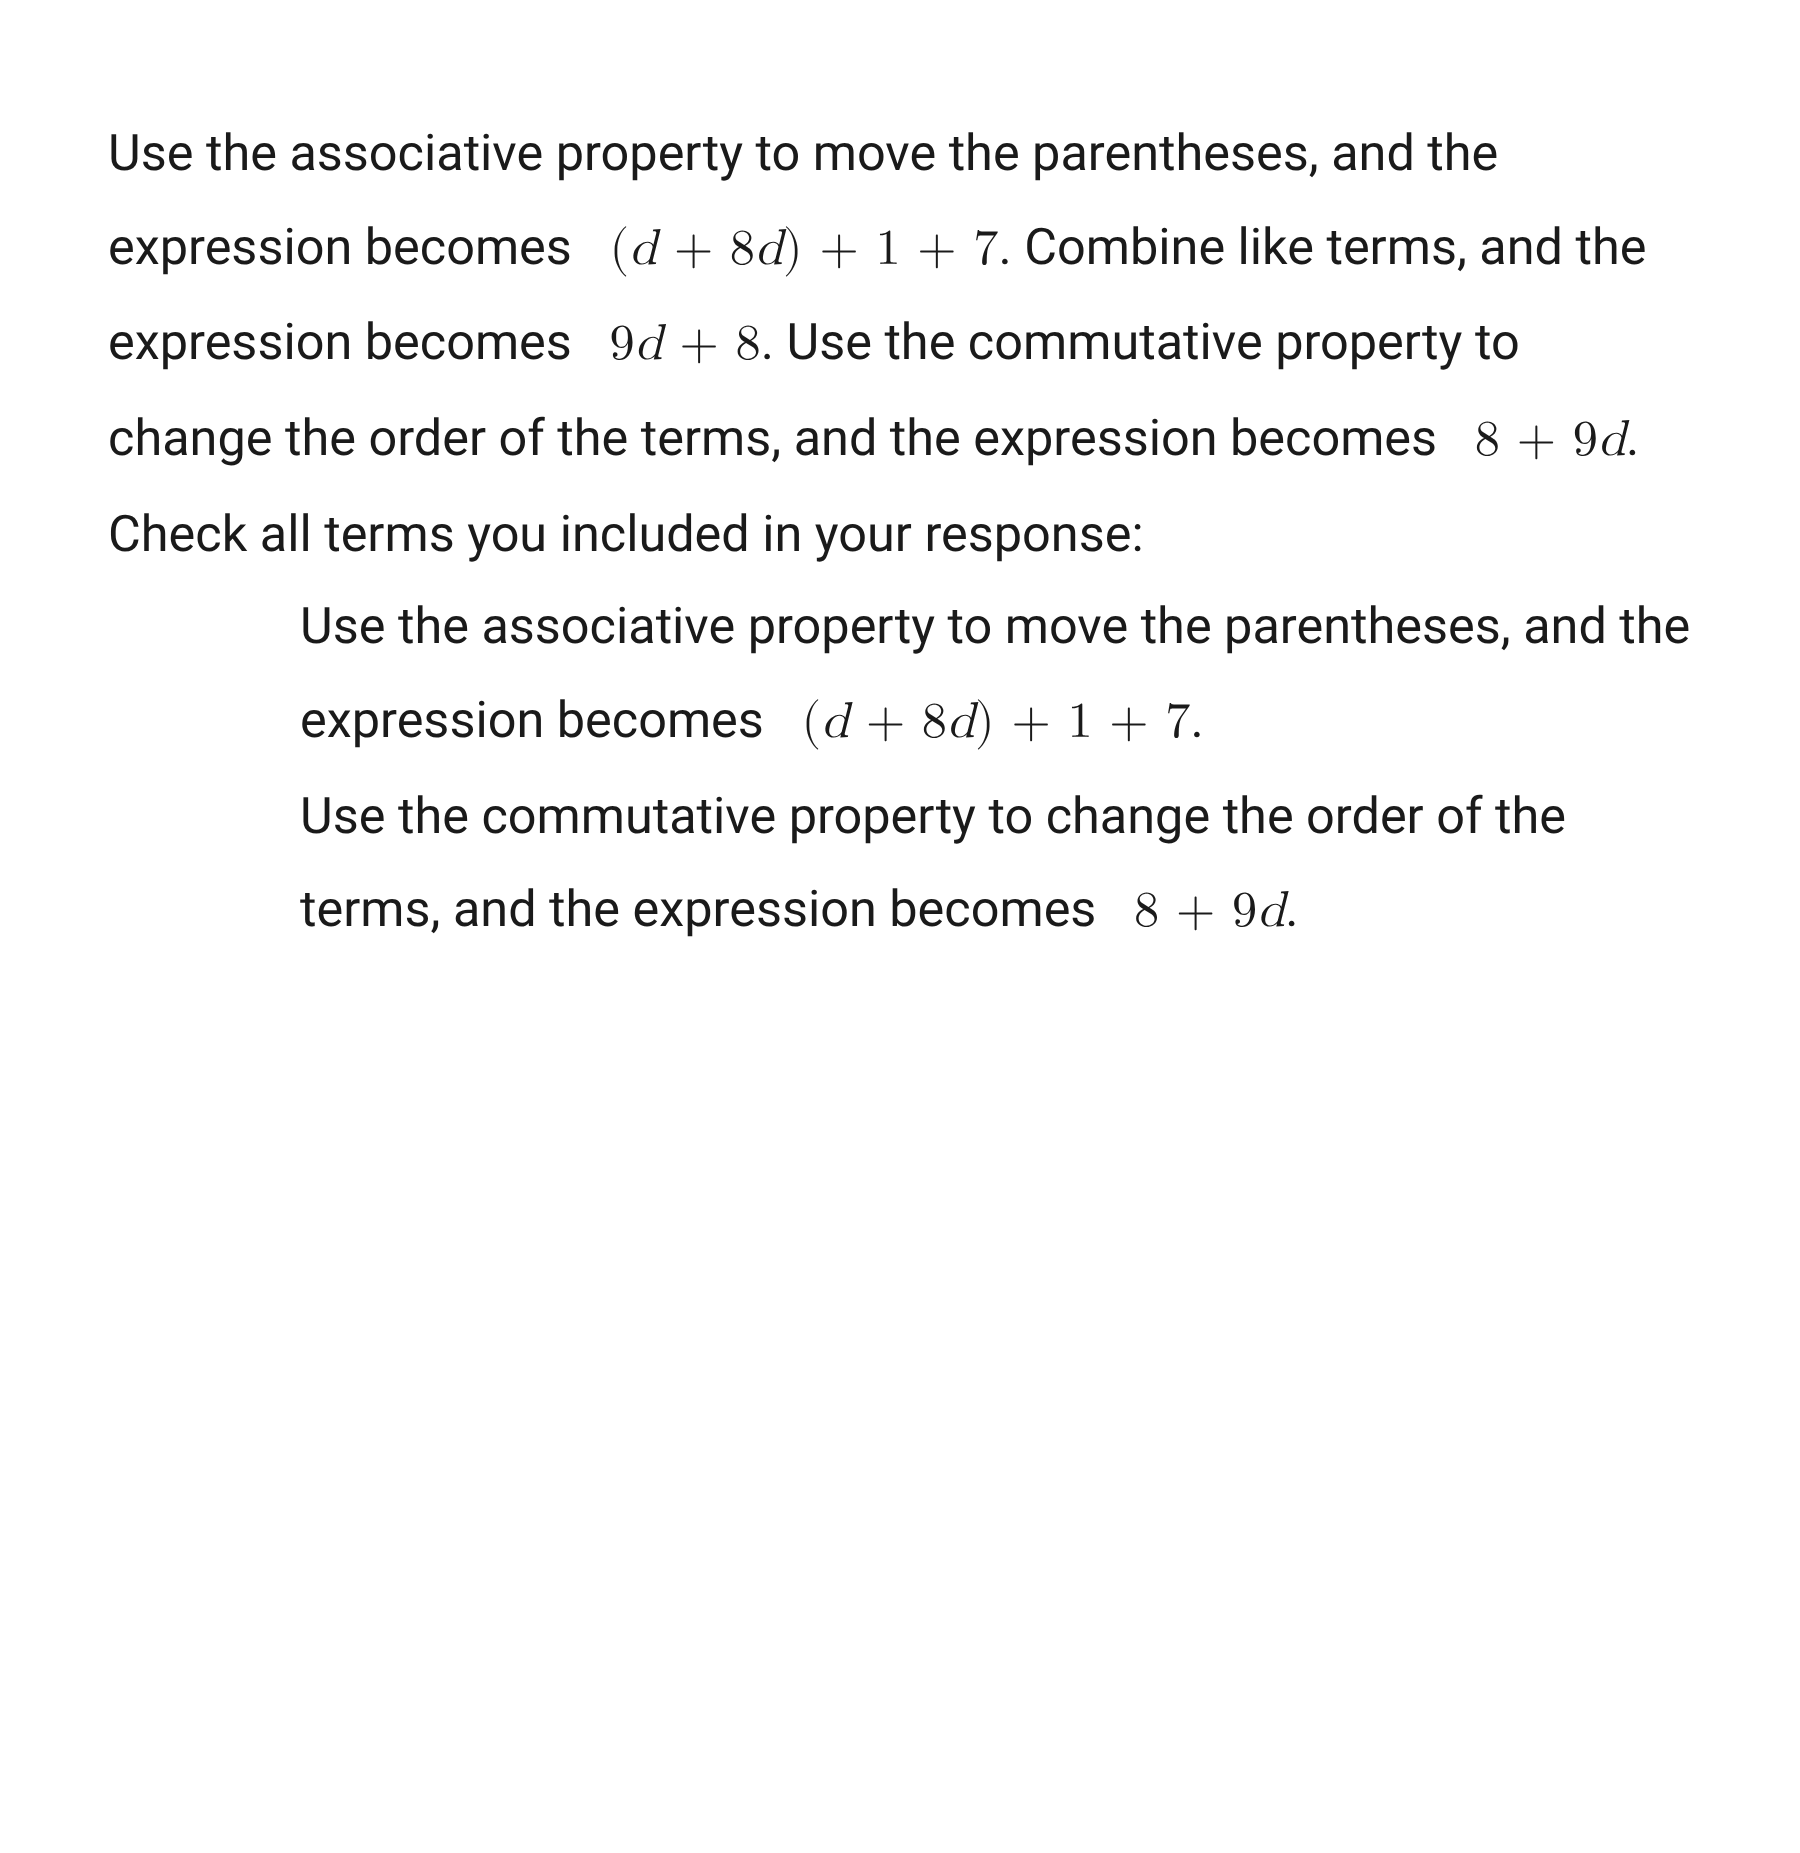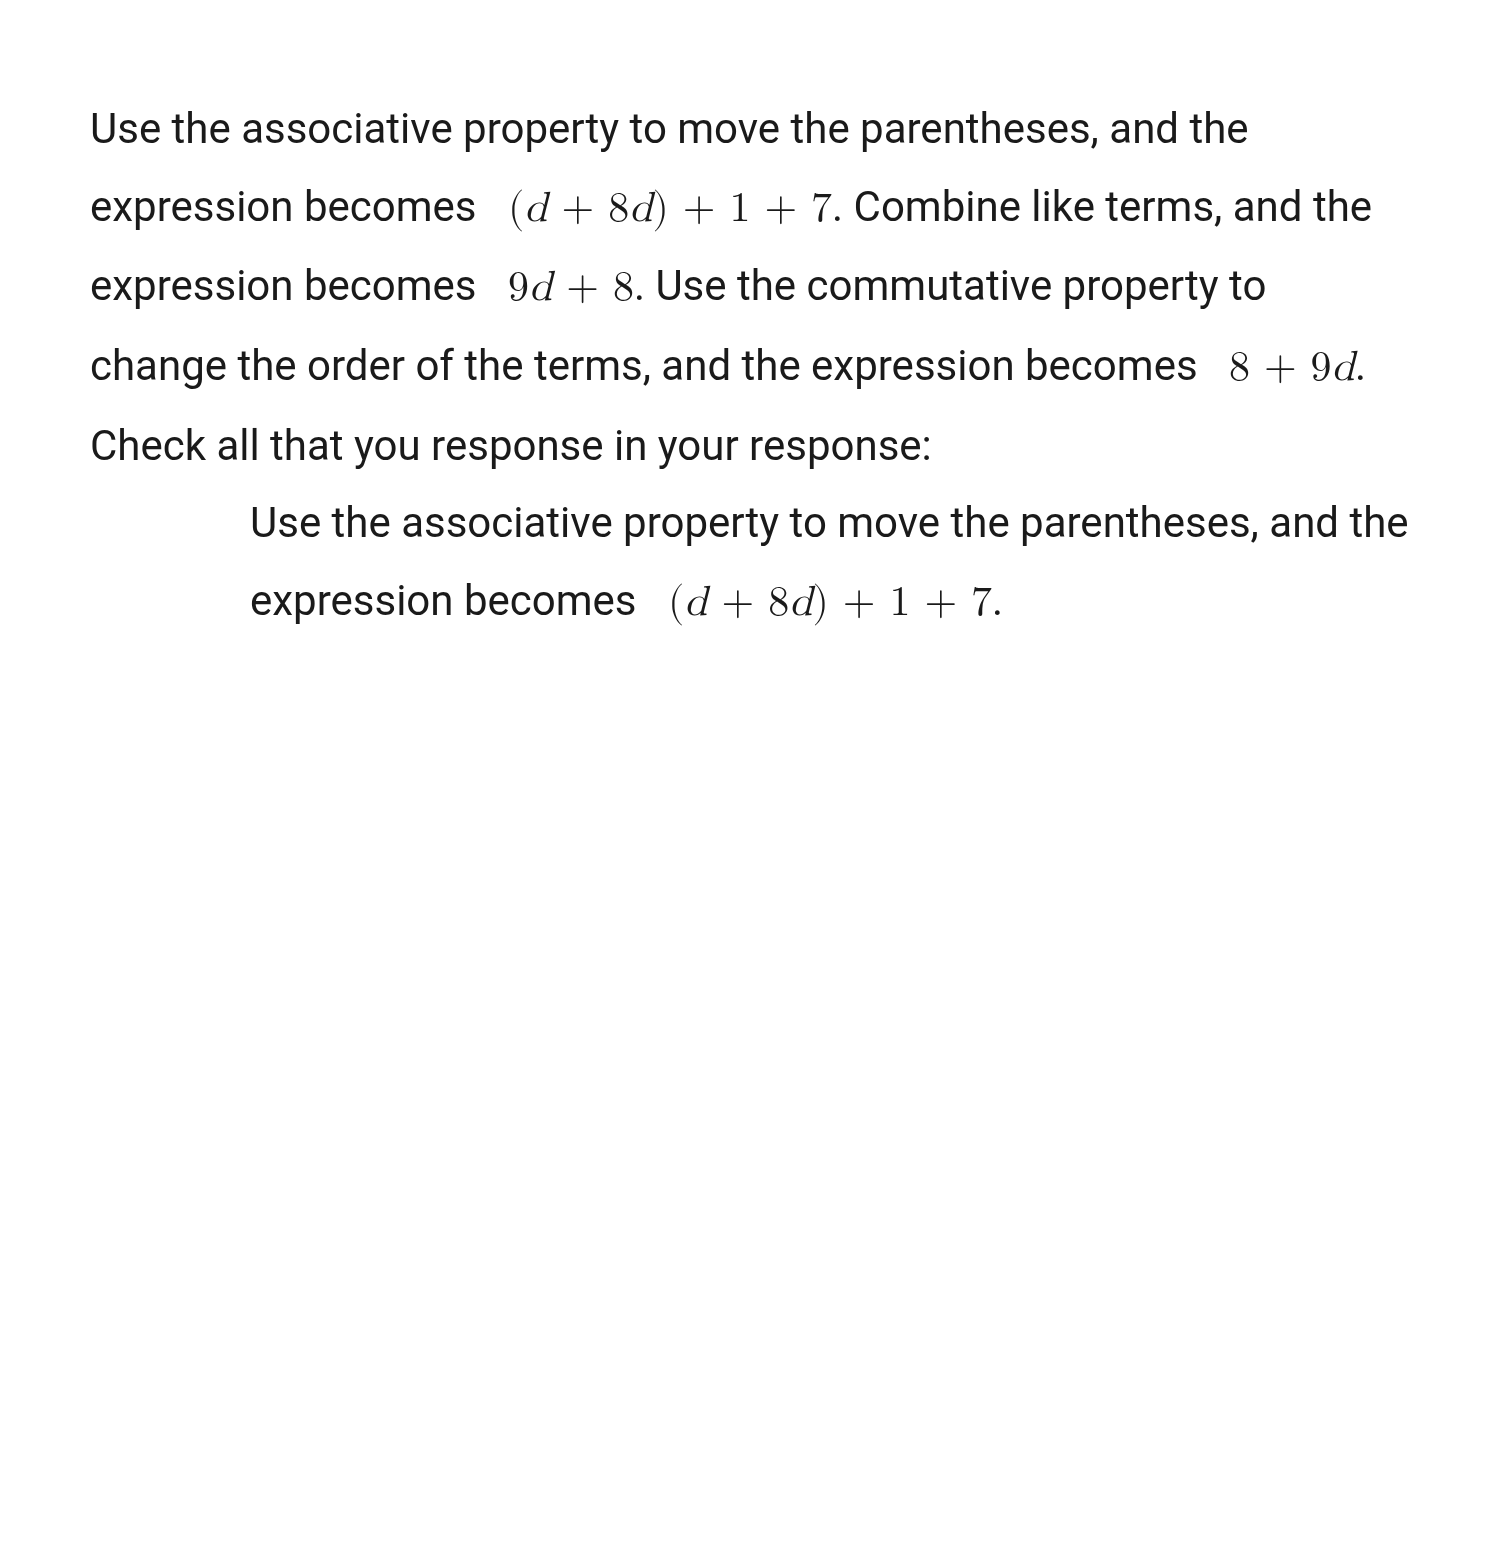--- a/index.html
+++ b/index.html
@@ -38,19 +38,22 @@
     }
     .t { display: inline; margin-top: 35px; }
   </style>
 </head>
 <body>
 
 <div class="explanation">
   <span class="t">Use the associative property to move the parentheses, and the expression becomes </span><span class="math">(<span class="math-var">d</span> + 8<span class="math-var">d</span>) + 1 + 7</span><span class="t">. Combine like terms, and the expression becomes </span><span class="math">9<span class="math-var">d</span> + 8</span><span class="t">. Use the commutative property to change the order of the terms, and the expression becomes </span><span class="math">8 + 9<span class="math-var">d</span></span><span class="t">.</span>
 </div>
 
-<div class="prompt">Check all that you response in your response:</div>
+<div class="prompt">Check all terms you included in your response:</div>
 
 <div class="options">
   <div class="option">
     <span class="t">Use the associative property to move the parentheses, and the expression becomes </span><span class="math">(<span class="math-var">d</span> + 8<span class="math-var">d</span>) + 1 + 7</span><span class="t">.</span>
   </div>
+  <div class="option">
+    <span class="t">Use the commutative property to change the order of the terms, and the expression becomes </span><span class="math">8 + 9<span class="math-var">d</span></span><span class="t">.</span>
+  </div>
 </div>
 
 </body></html>

